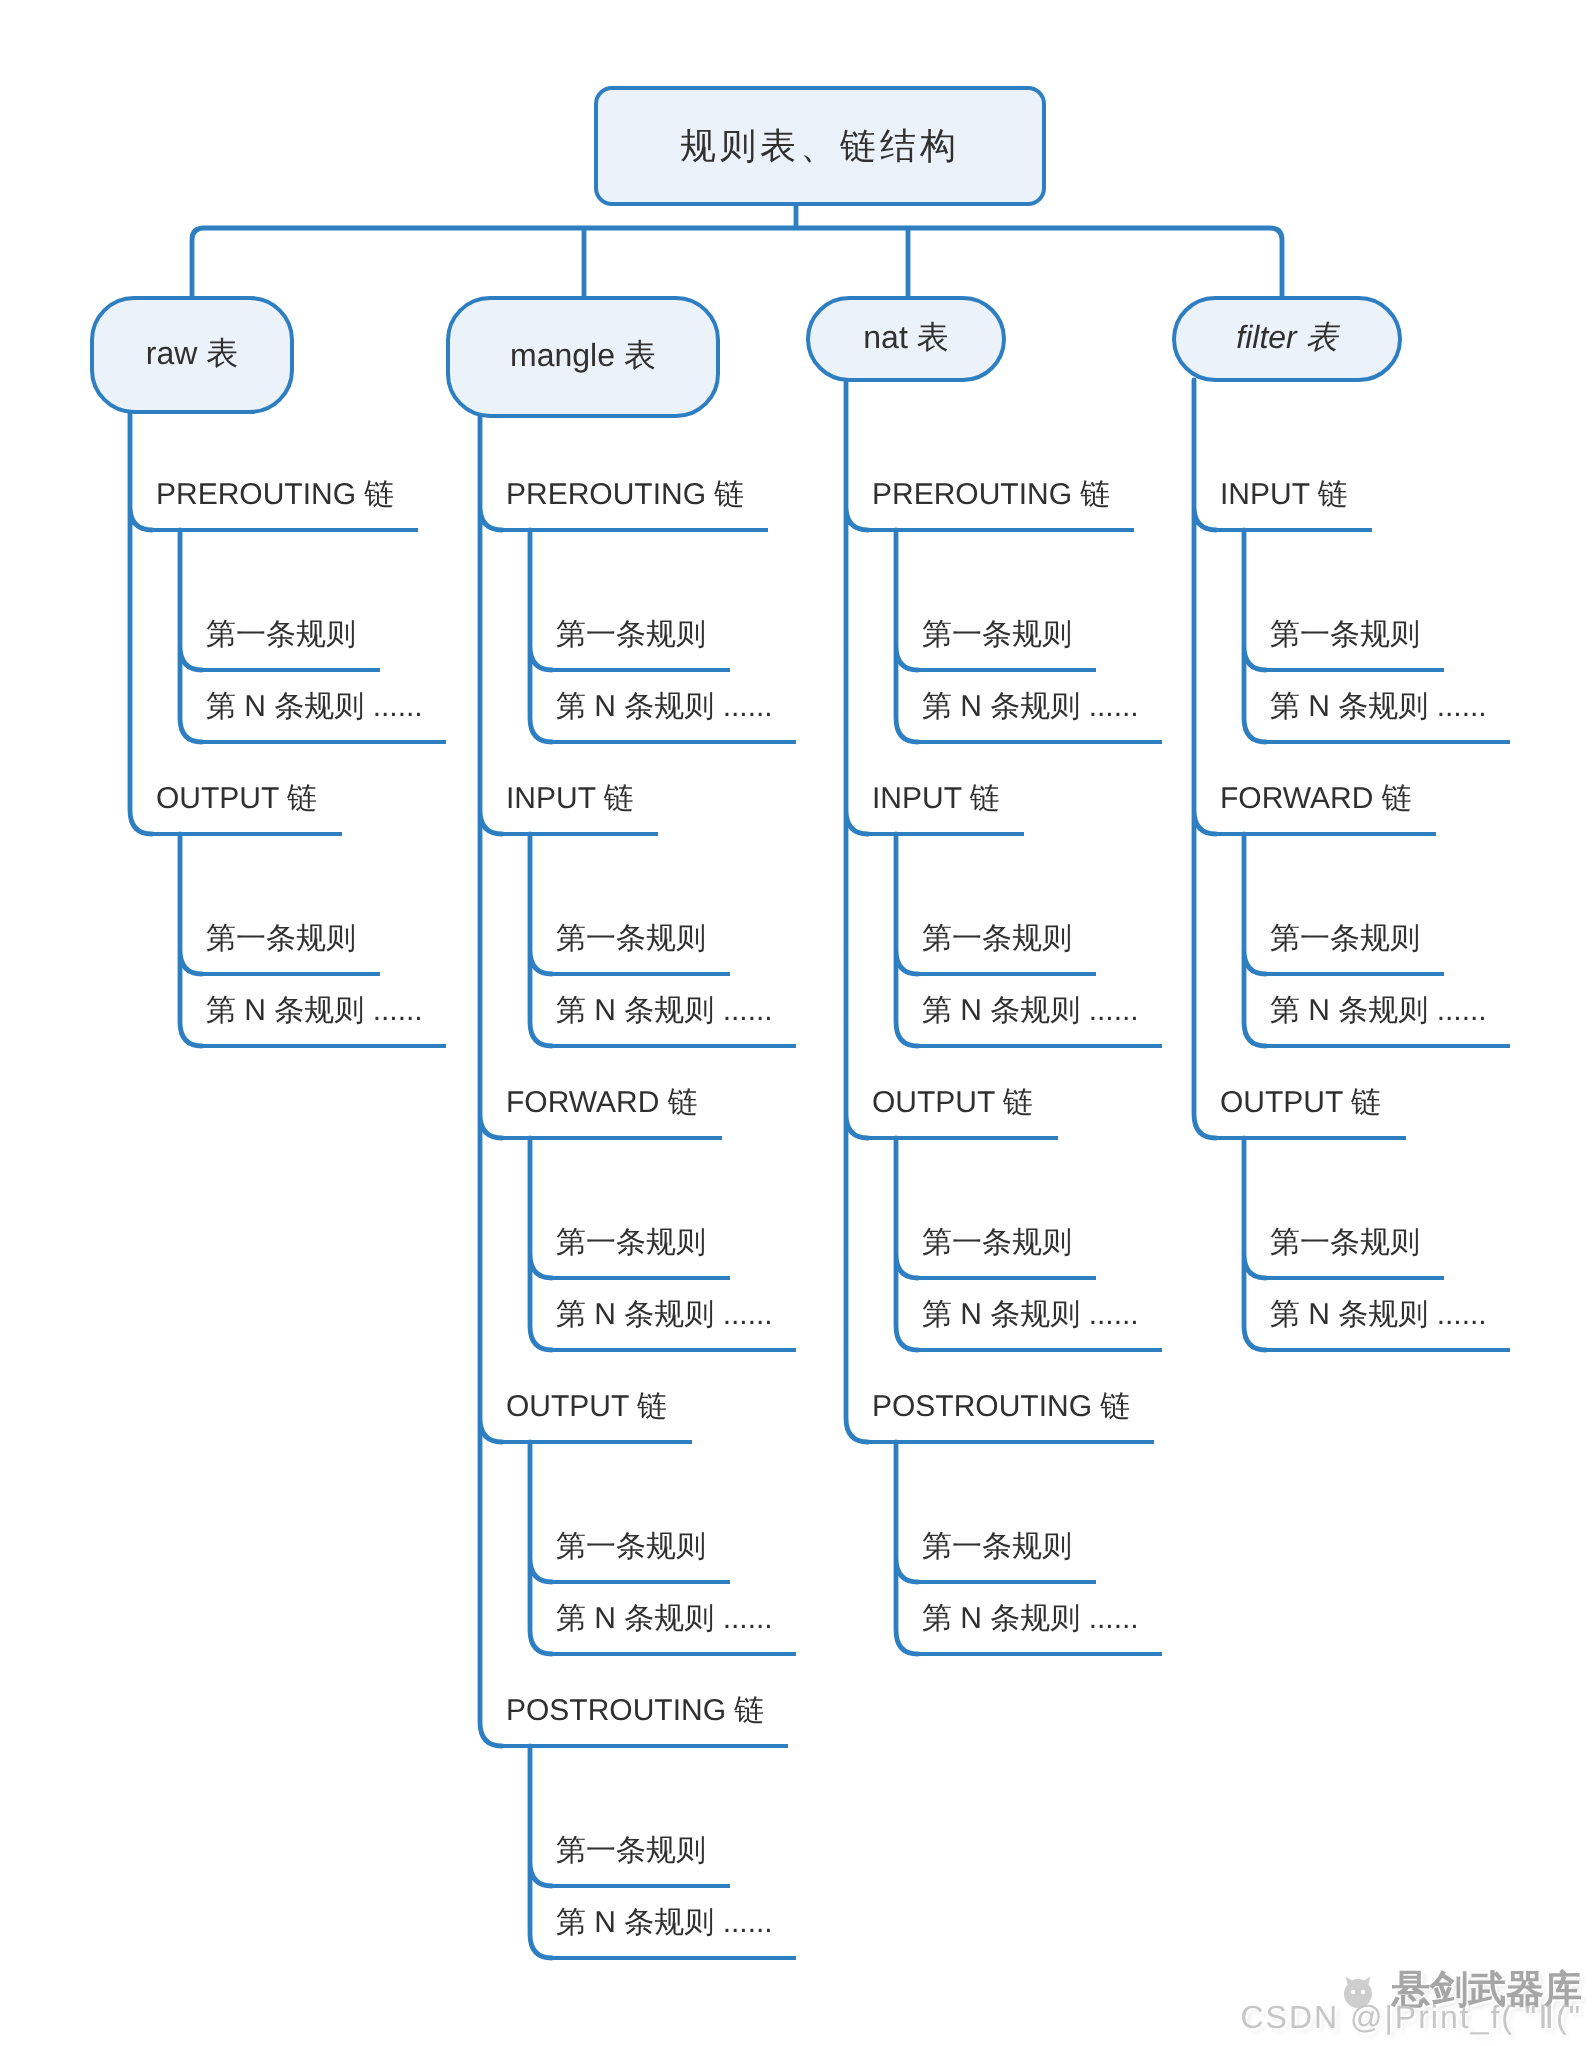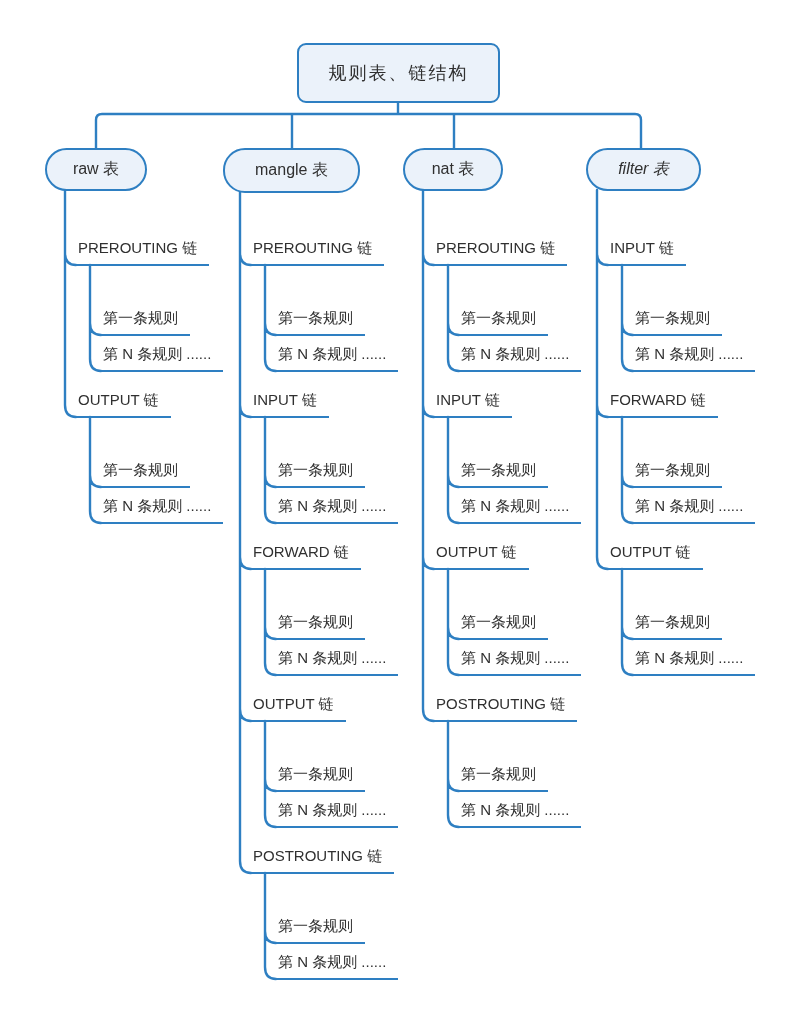--- a/index.html
+++ b/index.html
@@ -38,29 +38,29 @@
   }
 </style>
 </head>
 <body>
 
 <div id="canvas">
   <svg id="wires" viewBox="0 0 797 1023" xmlns="http://www.w3.org/2000/svg">
       <path d="M398,101 V114 M96,148 V120 Q96,114 102,114 H635 Q641,114 641,120 V148 M292,114 V148 M454,114 V148 M65,190 V405 M65,253 Q65,265 76,265 M90,265 V359 M90,323 Q90,335 101,335 M90,359 Q90,371 101,371 M65,405 Q65,417 76,417 M90,417 V511 M90,475 Q90,487 101,487 M90,511 Q90,523 101,523 M240,190 V861 M240,253 Q240,265 251,265 M265,265 V359 M265,323 Q265,335 276,335 M265,359 Q265,371 276,371 M240,405 Q240,417 251,417 M265,417 V511 M265,475 Q265,487 276,487 M265,511 Q265,523 276,523 M240,557 Q240,569 251,569 M265,569 V663 M265,627 Q265,639 276,639 M265,663 Q265,675 276,675 M240,709 Q240,721 251,721 M265,721 V815 M265,779 Q265,791 276,791 M265,815 Q265,827 276,827 M240,861 Q240,873 251,873 M265,873 V967 M265,931 Q265,943 276,943 M265,967 Q265,979 276,979 M423,190 V709 M423,253 Q423,265 434,265 M448,265 V359 M448,323 Q448,335 459,335 M448,359 Q448,371 459,371 M423,405 Q423,417 434,417 M448,417 V511 M448,475 Q448,487 459,487 M448,511 Q448,523 459,523 M423,557 Q423,569 434,569 M448,569 V663 M448,627 Q448,639 459,639 M448,663 Q448,675 459,675 M423,709 Q423,721 434,721 M448,721 V815 M448,779 Q448,791 459,791 M448,815 Q448,827 459,827 M597,190 V557 M597,253 Q597,265 608,265 M622,265 V359 M622,323 Q622,335 633,335 M622,359 Q622,371 633,371 M597,405 Q597,417 608,417 M622,417 V511 M622,475 Q622,487 633,487 M622,511 Q622,523 633,523 M597,557 Q597,569 608,569 M622,569 V663 M622,627 Q622,639 633,639 M622,663 Q622,675 633,675" fill="none" stroke="#2e7fc2" stroke-width="2.4" stroke-linecap="round"></path>
     </svg>
   <div id="nodes">
-      <div class="box root" style="left: 297px; top: 43px; width: 203px; height: 60px; text-align: center;">规则表、链结构</div>
-      <div class="box pill" style="left: 45px; top: 148px; width: 102px; height: 43px;">raw 表</div>
+      <div class="box root" style="left: 297px; top: 43px; width: 226px; height: 60px; text-align: center;">规则表、链结构</div>
+      <div class="box pill" style="left: 45px; top: 148px; width: 102px; height: 59px;">raw 表</div>
       <div class="leaf" style="left: 75px; top: 238px;">PREROUTING 链</div>
       <div class="leaf" style="left: 100px; top: 308px;">第一条规则</div>
       <div class="leaf" style="left: 100px; top: 344px;">第 N 条规则 ......</div>
       <div class="leaf" style="left: 75px; top: 390px;">OUTPUT 链</div>
       <div class="leaf" style="left: 100px; top: 460px;">第一条规则</div>
       <div class="leaf" style="left: 100px; top: 496px;">第 N 条规则 ......</div>
-      <div class="box pill" style="left: 223px; top: 148px; width: 137px; height: 45px;">mangle 表</div>
+      <div class="box pill" style="left: 223px; top: 148px; width: 137px; height: 61px;">mangle 表</div>
       <div class="leaf" style="left: 250px; top: 238px;">PREROUTING 链</div>
       <div class="leaf" style="left: 275px; top: 308px;">第一条规则</div>
       <div class="leaf" style="left: 275px; top: 344px;">第 N 条规则 ......</div>
       <div class="leaf" style="left: 250px; top: 390px;">INPUT 链</div>
       <div class="leaf" style="left: 275px; top: 460px;">第一条规则</div>
       <div class="leaf" style="left: 275px; top: 496px;">第 N 条规则 ......</div>
       <div class="leaf" style="left: 250px; top: 542px;">FORWARD 链</div>
       <div class="leaf" style="left: 275px; top: 612px;">第一条规则</div>
       <div class="leaf" style="left: 275px; top: 648px;">第 N 条规则 ......</div>
       <div class="leaf" style="left: 250px; top: 694px;">OUTPUT 链</div>
@@ -87,13 +87,24 @@
       <div class="leaf" style="left: 632px; top: 308px;">第一条规则</div>
       <div class="leaf" style="left: 632px; top: 344px;">第 N 条规则 ......</div>
       <div class="leaf" style="left: 607px; top: 390px;">FORWARD 链</div>
       <div class="leaf" style="left: 632px; top: 460px;">第一条规则</div>
       <div class="leaf" style="left: 632px; top: 496px;">第 N 条规则 ......</div>
       <div class="leaf" style="left: 607px; top: 542px;">OUTPUT 链</div>
       <div class="leaf" style="left: 632px; top: 612px;">第一条规则</div>
       <div class="leaf" style="left: 632px; top: 648px;">第 N 条规则 ......</div>
     </div>
 
+  <div class="watermark">
+    <div class="wm-brand">
+      <svg width="24" height="24" viewBox="0 0 24 24">
+        <path d="M5 14a7 7 0 0 0 14 0 7 7 0 0 0-1.8-4.7l1-4.1-3.1 2A7 7 0 0 0 12 6.5a7 7 0 0 0-3.1.7l-3.1-2 1 4.1A7 7 0 0 0 5 14z" fill="#bdbdbd" opacity="0.75"></path>
+        <circle cx="9.5" cy="13" r="1.1" fill="#ffffff"></circle>
+        <circle cx="14.5" cy="13" r="1.1" fill="#ffffff"></circle>
+      </svg>
+      <span>悬剑武器库</span>
+    </div>
+    <div class="wm-credit">CSDN @|Print_f( "Ⅱ("</div>
+  </div>
 </div>
 
 </body></html>

